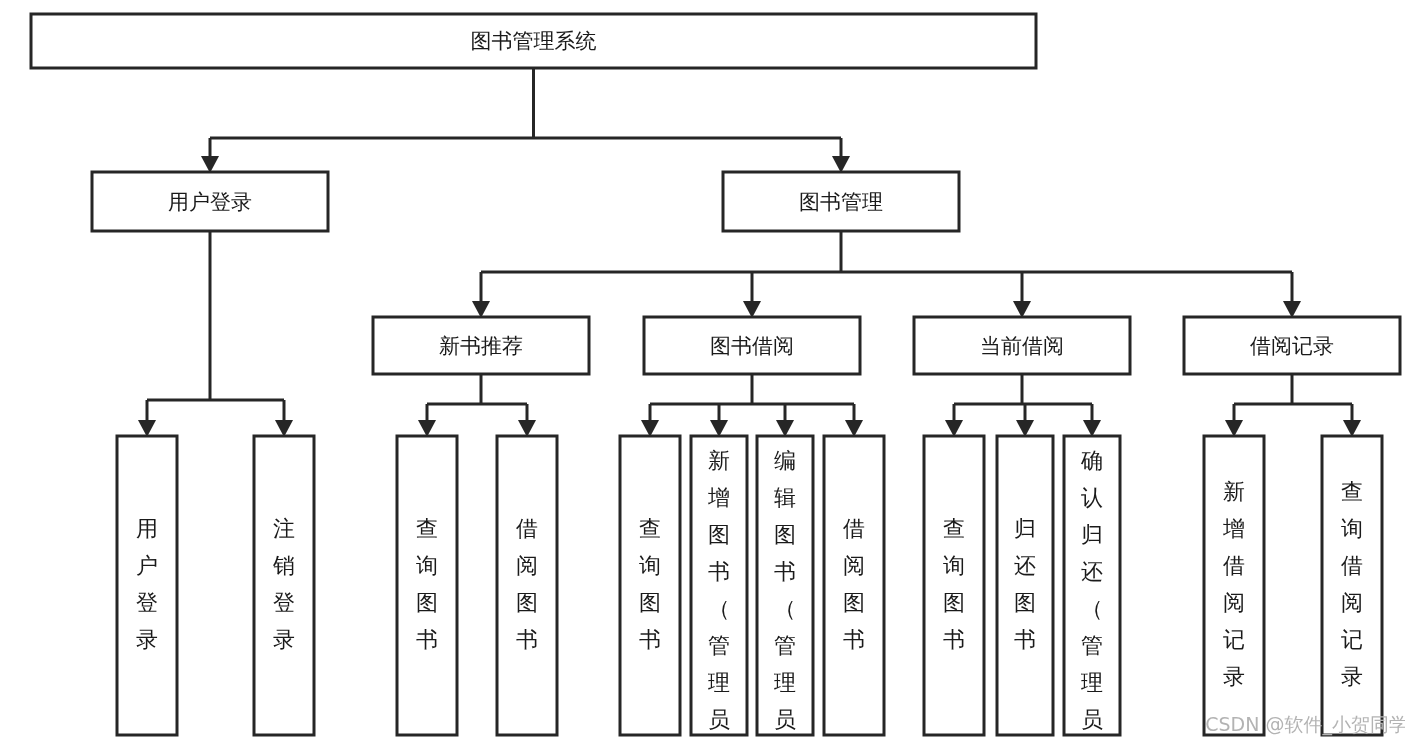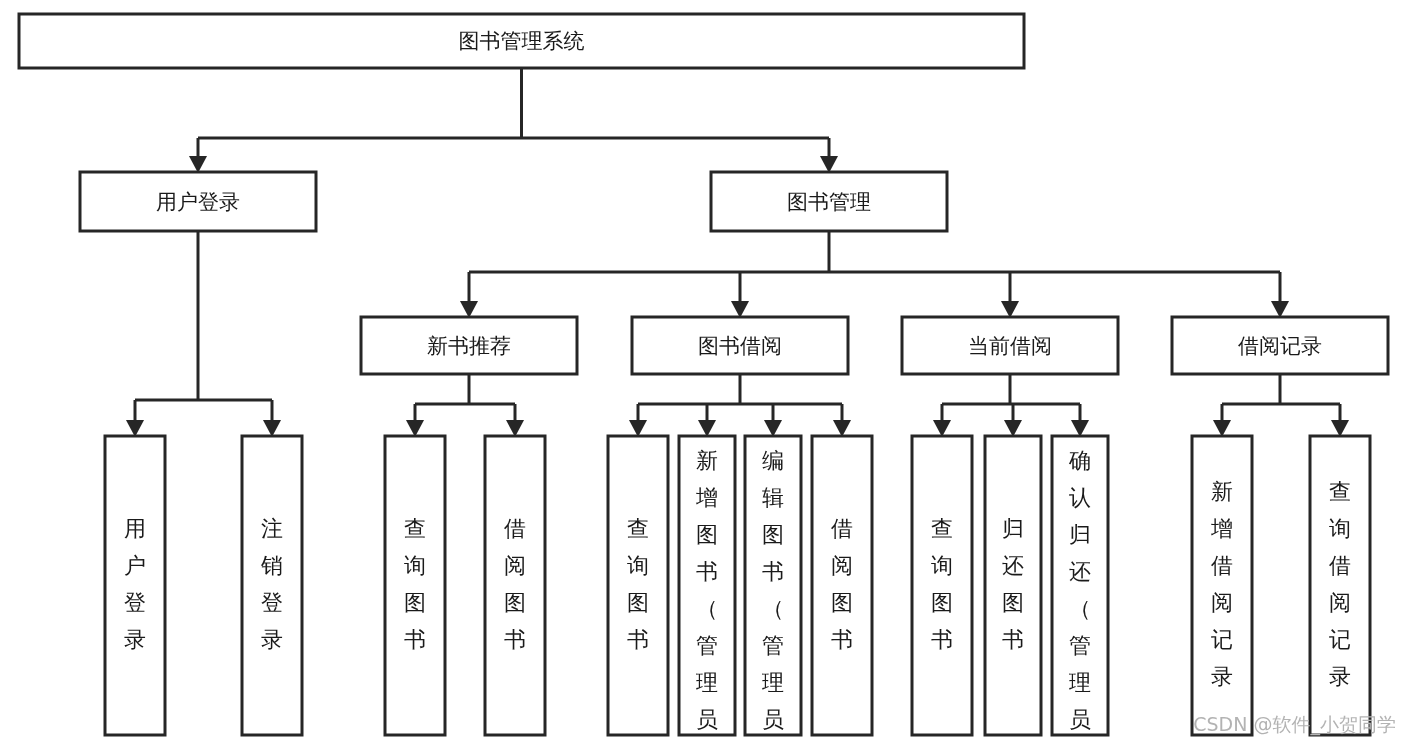--- a/index.html
+++ b/index.html
@@ -10,21 +10,21 @@
   }
   body {
     width: 1405px;
     height: 747px;
     position: relative;
     overflow: hidden;
     font-family: "DejaVu Sans", "Liberation Sans", sans-serif;
   }
   #diagram-root {
     position: absolute;
-    left: 0;
+    left: 12px;
     top: 0;
     width: 1111px;
     height: 747px;
   }
   svg.diagram {
     display: block;
     width: 1405px;
     height: 747px;
     background: #ffffff;
   }

